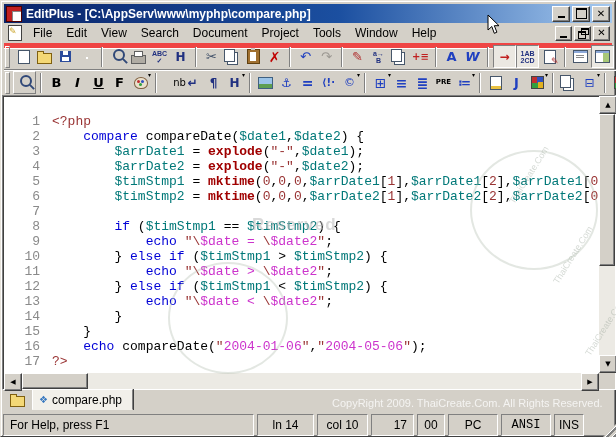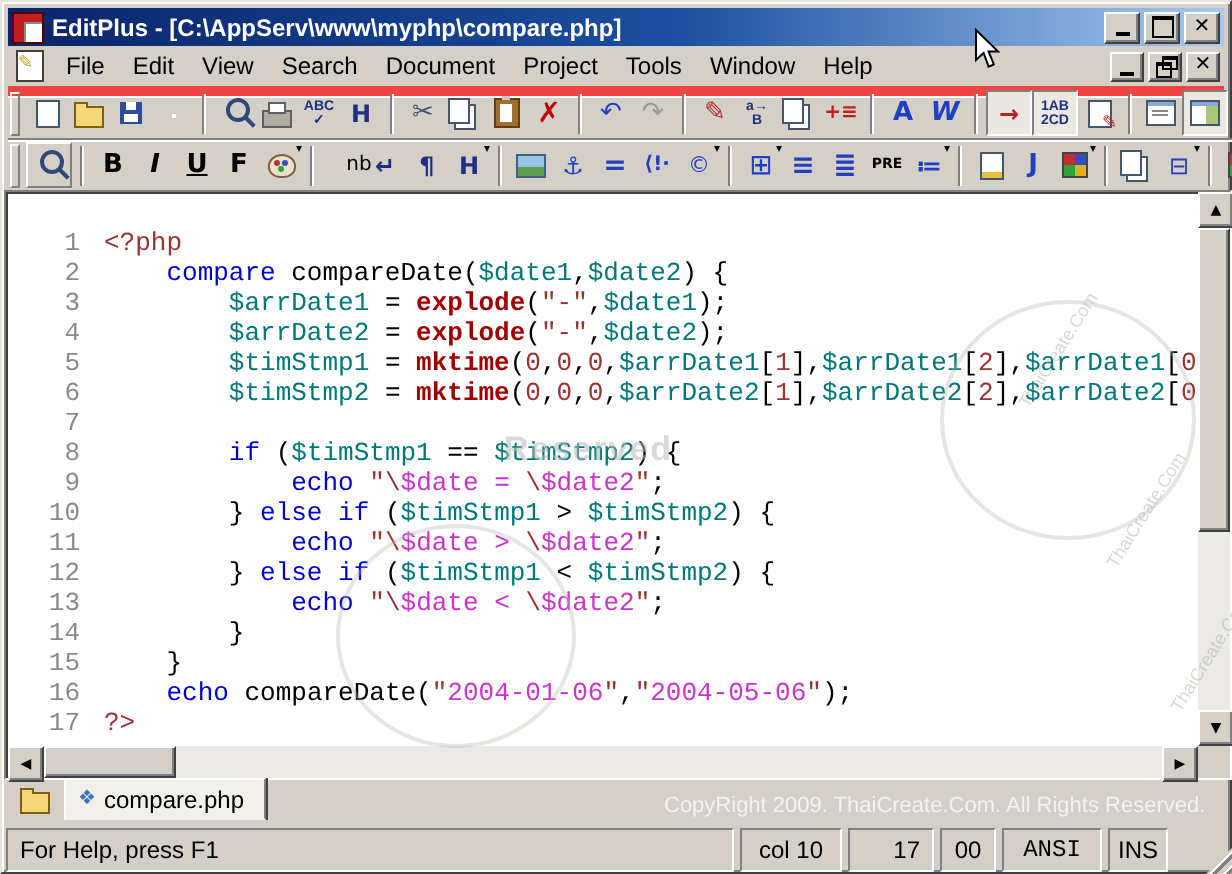--- a/index.html
+++ b/index.html
@@ -454,23 +454,25 @@
       <div class="ic-folder"></div>
     </div>
   <div class="tab">
     <span class="tab-ico">❖</span>
     <span>compare.php</span>
   </div>
 </div>
 
 <div class="statusbar">
   <div class="panel left" style="flex:1;">For Help, press F1</div>
+  <div class="panel center" style="width:43px;">ln 14</div>
   <div class="panel center" style="width:37px;">col 10</div>
   <div class="panel right" style="width:29px;">17</div>
   <div class="panel center" style="width:14px;">00</div>
+  <div class="panel center" style="width:36px;">PC</div>
   <div class="panel center" style="width:36px;font-family:Liberation Mono, monospace;">ANSI</div>
   <div class="panel center" style="width:16px;">INS</div>
   <div class="panel left gray" style="width:14px;padding:0 5px;margin-top:24px;">EA</div>
 </div>
 <div class="grip-corner"></div>
 
 <div class="wm wm-reserved">Reserved</div>
 <div class="wm wm-copy">CopyRight 2009. ThaiCreate.Com. All Rights Reserved.</div>
 <div class="wm wm-diag" style="left:496px;top:170px;">ThaiCreate.Com</div>
 <div class="wm wm-diag" style="left:540px;top:250px;">ThaiCreate.Com</div>

